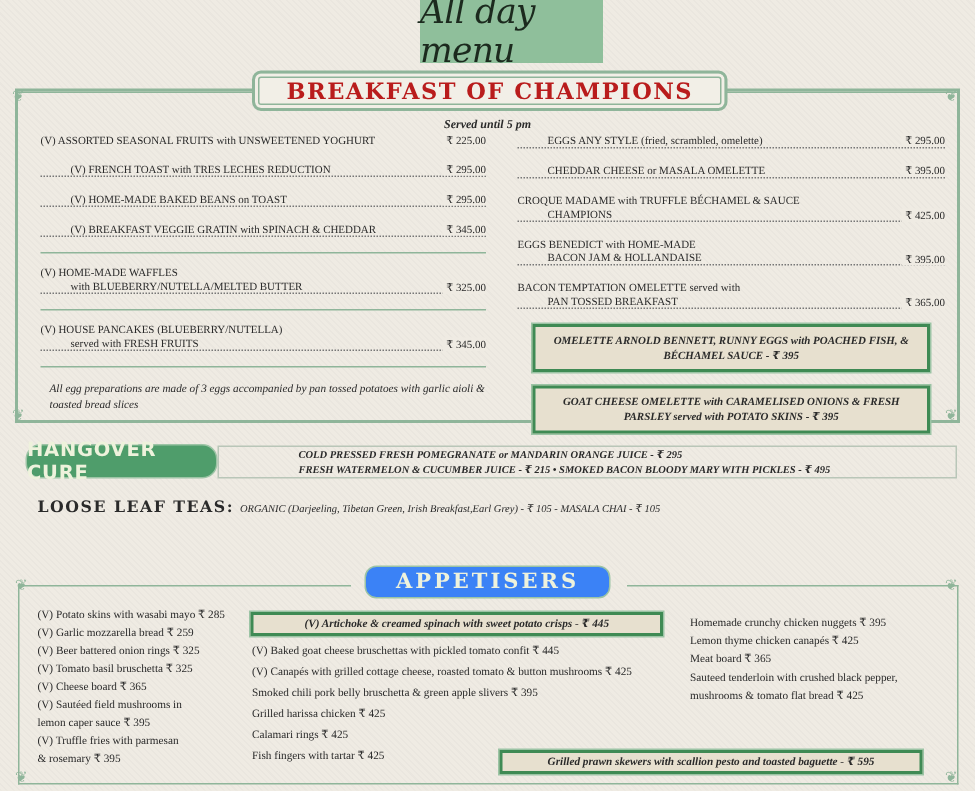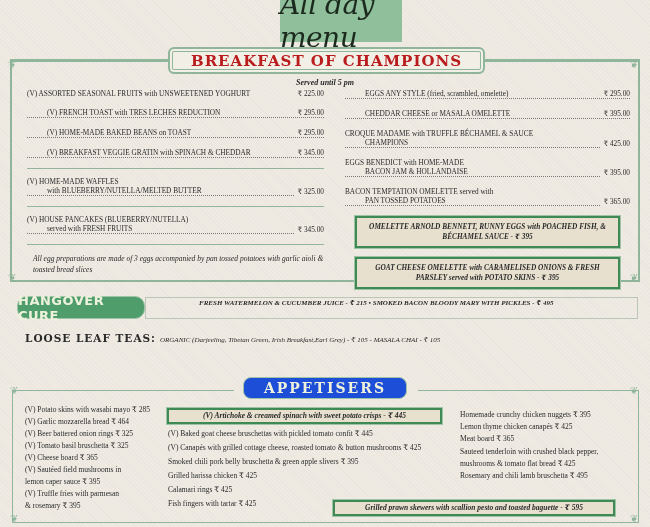--- a/index.html
+++ b/index.html
@@ -8,21 +8,21 @@
     background: #efebe3;
     background-image: repeating-linear-gradient(45deg, rgba(0,0,0,0.018) 0 1px, transparent 1px 3px);
     font-family: "Liberation Serif", "DejaVu Serif", serif;
     color: #2a2a2a;
     position: relative;
   }
   .title-box {
     position: absolute; left: 280px; top: 0; width: 122px; height: 42px;
     background: #8fbf9b;
     display: flex; align-items: center; justify-content: center;
-    font-family: "DejaVu Serif", serif; font-style: italic; font-size: 28px; color: #1c2a1e;
+    font-family: "DejaVu Serif", serif; font-style: italic; font-size: 23px; color: #1c2a1e;
     letter-spacing: -0.5px;
   }
   
   .bf-frame {
     position: absolute; left: 10px; top: 60px; width: 630px; height: 222px;
     border: 2px solid #8fb59a; border-top: none;
   }
   .bf-topline-l { position: absolute; left: 10px; top: 59px; width: 160px; height: 3px; border-top: 2px solid #8fb59a; border-bottom: 1px solid #8fb59a; }
   .bf-topline-r { position: absolute; left: 483px; top: 59px; width: 157px; height: 3px; border-top: 2px solid #8fb59a; border-bottom: 1px solid #8fb59a; }
   .bf-header {
@@ -62,21 +62,21 @@
   }
   .drinks { position: absolute; left: 25px; top: 330px; width: 620px; }
   .drink-line { font-size: 7px; font-style: italic; line-height: 16px; white-space: nowrap; }
   .drink-line b.label { font-style: normal; font-family: "DejaVu Serif", serif; font-size: 10.5px; letter-spacing: 1px; font-weight: bold; margin-right: 4px; }
   
   .ap-frame { position: absolute; left: 12px; top: 390px; width: 627px; height: 133px; border: 1px solid #8fb59a; border-top: none; }
   .ap-topline-l { position: absolute; left: 12px; top: 390px; width: 222px; border-top: 1px solid #8fb59a; }
   .ap-topline-r { position: absolute; left: 418px; top: 390px; width: 221px; border-top: 1px solid #8fb59a; }
   .ap-badge {
     position: absolute; left: 243px; top: 377px; width: 164px; height: 22px;
-    background: #1d4ed8; color: #eef2dc; border-radius: 8px;
+    background: #3b82f6; color: #eef2dc; border-radius: 8px;
     display: flex; align-items: center; justify-content: center;
     font-family: "DejaVu Serif", serif; font-weight: bold; font-size: 14px; letter-spacing: 2px;
     border: 1px solid #9cc4a5;
   }
   .ap-col { position: absolute; font-size: 7.5px; line-height: 12px; }
   .ap-left { left: 25px; top: 404px; width: 140px; }
   .ap-mid { left: 168px; top: 427px; width: 285px; }
   .ap-right { left: 460px; top: 409px; width: 175px; line-height: 12.2px; }
   .ap-special {
     position: absolute; border: 2px solid #3f8a54; background: #e7e0cf; box-shadow: 0 0 0 1px #9cc4a5;
@@ -126,44 +126,45 @@
       <div class="dots">CHAMPIONS</div>
       <span class="price">₹ 425.00</span>
     </div>
   <div class="item">
       <div>EGGS BENEDICT with HOME-MADE</div>
       <div class="dots">BACON JAM &amp; HOLLANDAISE</div>
       <span class="price">₹ 395.00</span>
     </div>
   <div class="item">
       <div>BACON TEMPTATION OMELETTE served with</div>
-      <div class="dots">PAN TOSSED POTATOES</div>
+      <div class="dots">PAN TOSSED BREAKFAST</div>
       <span class="price">₹ 365.00</span>
     </div>
   <div class="special">OMELETTE ARNOLD BENNETT, RUNNY EGGS with POACHED FISH, &amp; BÉCHAMEL SAUCE - ₹ 395</div>
   <div class="special" style="margin-top:9px">GOAT CHEESE OMELETTE with CARAMELISED ONIONS &amp; FRESH PARSLEY served with POTATO SKINS - ₹ 395</div>
 </div>
 
 <div class="hang-box">
+  <div>COLD PRESSED FRESH POMEGRANATE or MANDARIN ORANGE JUICE - ₹ 295</div>
   <div>FRESH WATERMELON &amp; CUCUMBER JUICE - ₹ 215  •  SMOKED BACON BLOODY MARY WITH PICKLES - ₹ 495</div>
 </div>
 <div class="hang-badge">HANGOVER CURE</div>
 
 <div class="drinks">
   <div class="drink-line"><b class="label">LOOSE LEAF TEAS:</b><span>ORGANIC (Darjeeling, Tibetan Green, Irish Breakfast,Earl Grey) - ₹ 105  -  MASALA CHAI - ₹ 105</span></div>
 </div>
 
 <div class="ap-topline-l"></div>
 <div class="ap-topline-r"></div>
 <div class="ap-frame"></div>
 <div class="ap-badge">APPETISERS</div>
 
 <div class="ap-col ap-left">
   <div>(V) Potato skins with wasabi mayo ₹ 285</div>
-  <div>(V) Garlic mozzarella bread ₹ 464</div>
+  <div>(V) Garlic mozzarella bread ₹ 259</div>
   <div>(V) Beer battered onion rings ₹ 325</div>
   <div>(V) Tomato basil bruschetta ₹ 325</div>
   <div>(V) Cheese board ₹ 365</div>
   <div>(V) Sautéed field mushrooms in</div>
   <div>lemon caper sauce ₹ 395</div>
   <div>(V) Truffle fries with parmesan</div>
   <div>&amp; rosemary ₹ 395</div>
 </div>
 
 <div class="ap-special a">(V) Artichoke &amp; creamed spinach with sweet potato crisps - ₹ 445</div>
@@ -176,21 +177,20 @@
   <div style="line-height:14px">Calamari rings ₹ 425</div>
   <div style="line-height:14px">Fish fingers with tartar ₹ 425</div>
 </div>
 
 <div class="ap-col ap-right">
   <div>Homemade crunchy chicken nuggets ₹ 395</div>
   <div>Lemon thyme chicken canapés ₹ 425</div>
   <div>Meat board ₹ 365</div>
   <div>Sauteed tenderloin with crushed black pepper,</div>
   <div>mushrooms &amp; tomato flat bread ₹ 425</div>
-  <div>Rosemary and chili lamb bruschetta ₹ 495</div>
 </div>
 
 <div class="ap-special b">Grilled prawn skewers with scallion pesto and toasted baguette - ₹ 595</div>
 
 <span class="corner" style="left:8px;top:60px">❦</span>
 <span class="corner" style="left:630px;top:60px">❦</span>
 <span class="corner" style="left:8px;top:273px">❦</span>
 <span class="corner" style="left:630px;top:273px">❦</span>
 <span class="corner" style="left:10px;top:386px">❦</span>
 <span class="corner" style="left:630px;top:386px">❦</span>

